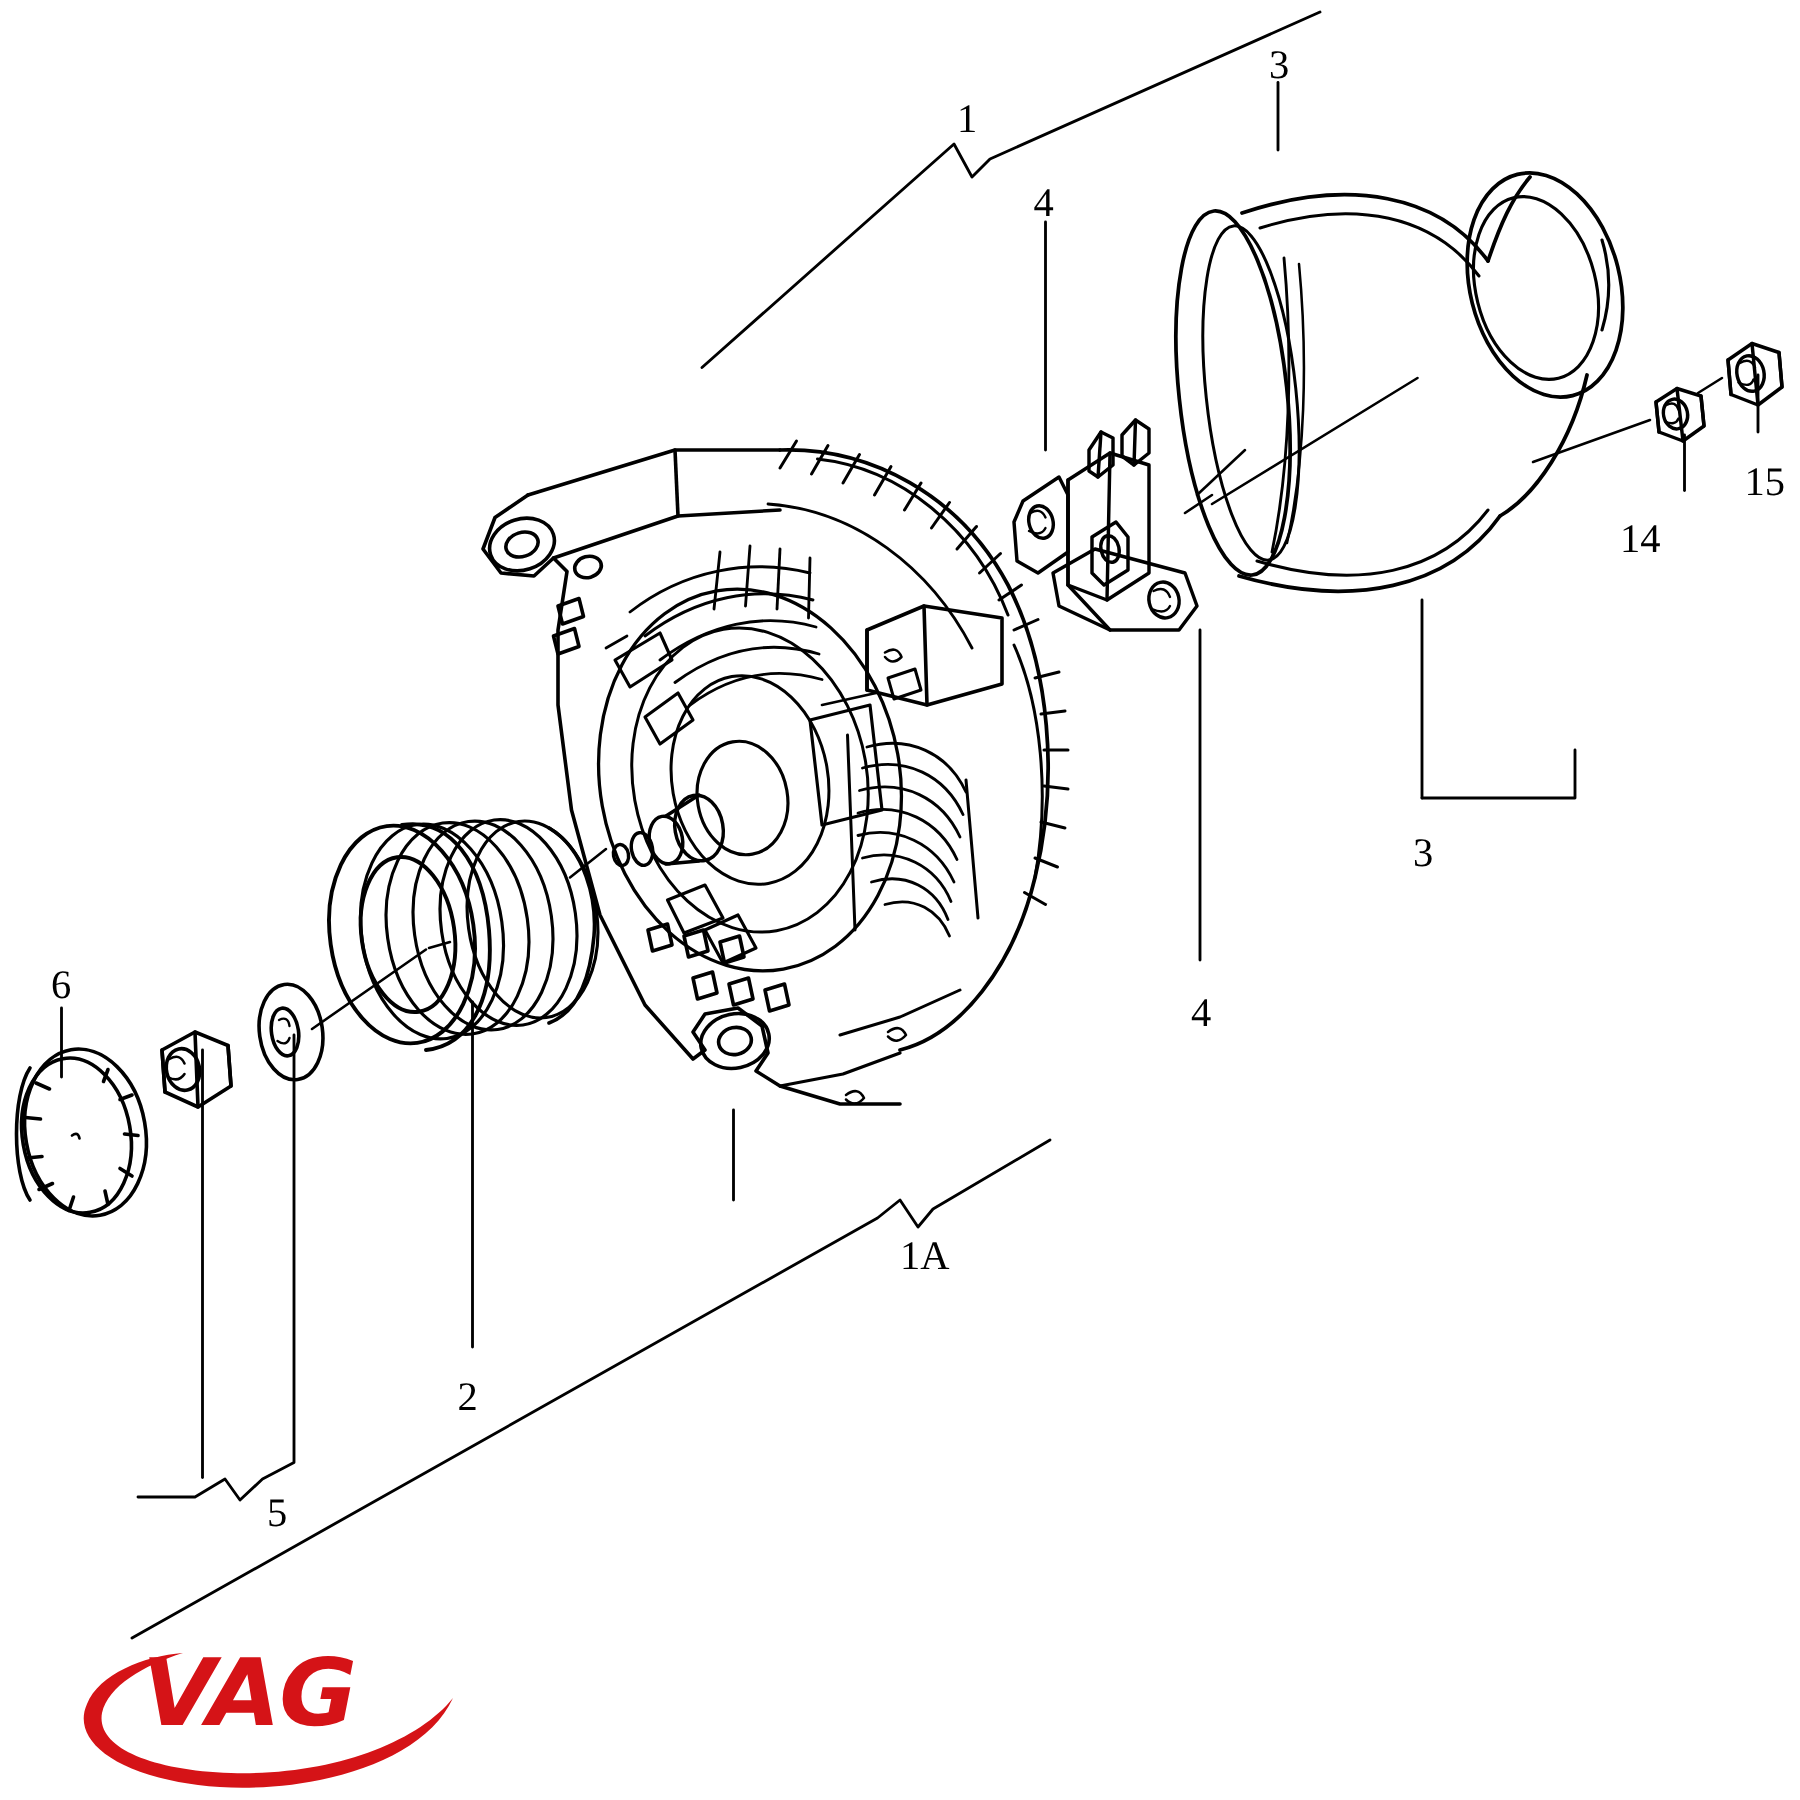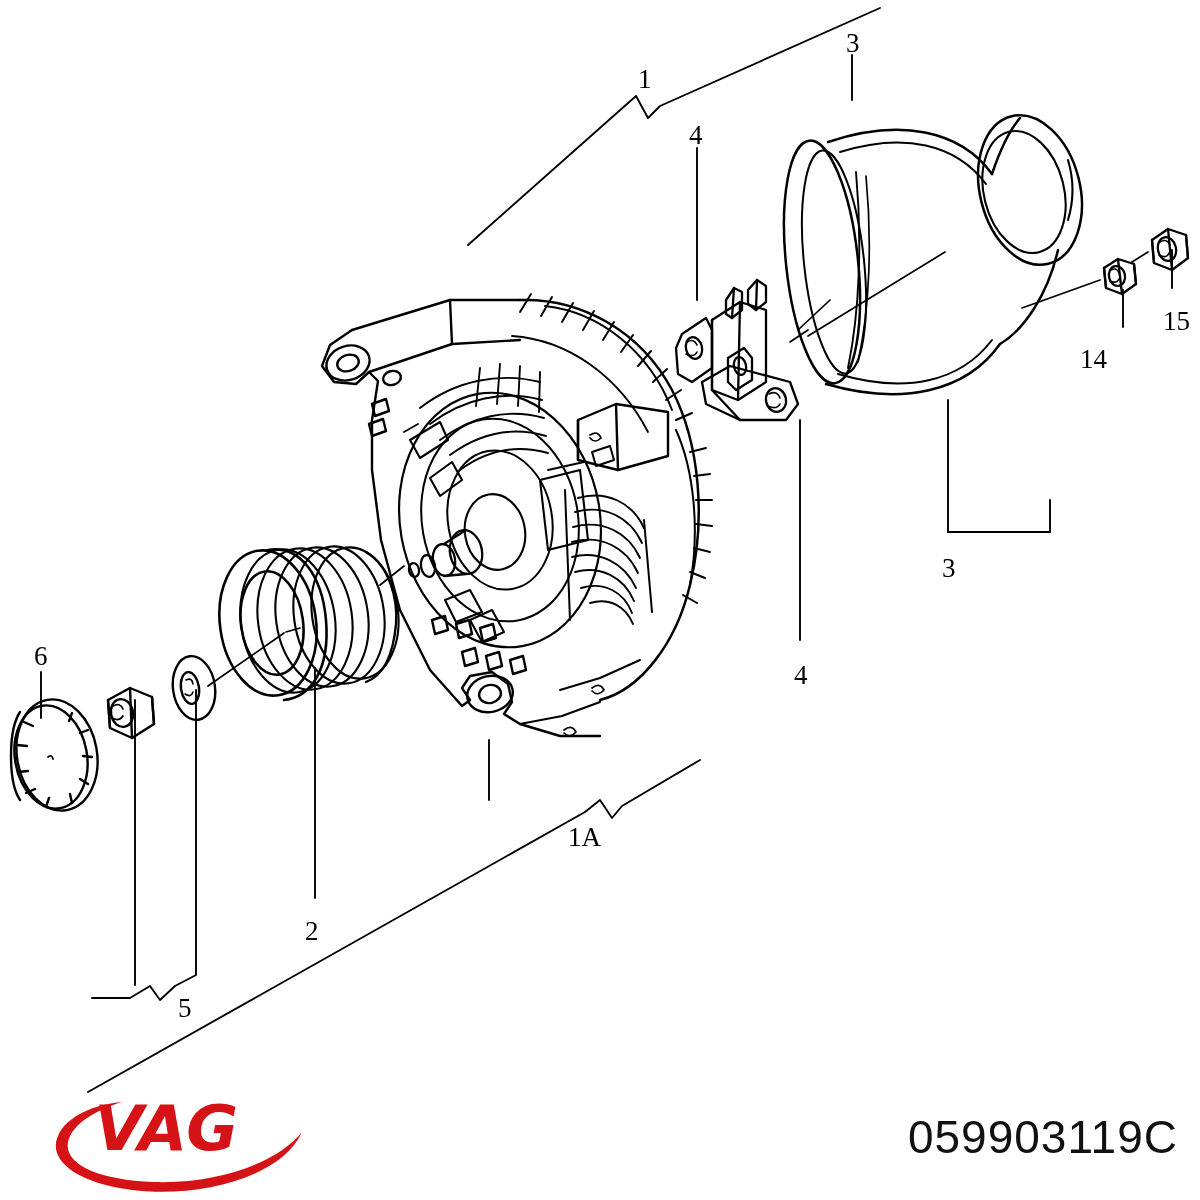--- a/index.html
+++ b/index.html
@@ -317,28 +317,27 @@
 
   <div class="calloutLayer">
     <div class="callout" style="left:638px;top:66px;">1</div>
     <div class="callout" style="left:846px;top:30px;">3</div>
     <div class="callout" style="left:689px;top:122px;">4</div>
     <div class="callout" style="left:1163px;top:308px;">15</div>
     <div class="callout" style="left:1080px;top:346px;">14</div>
     <div class="callout" style="left:942px;top:555px;">3</div>
     <div class="callout" style="left:794px;top:662px;">4</div>
     <div class="callout" style="left:34px;top:643px;">6</div>
-    <div class="callout" style="left:568px;top:824px;">1A</div>
+    <div class="callout" style="left:600px;top:824px;">1A</div>
     <div class="callout" style="left:305px;top:918px;">2</div>
     <div class="callout" style="left:178px;top:995px;">5</div>
   </div>
 
   <div id="logoBox">
     <svg width="280" height="104" viewBox="0 0 280 104">
       <path d="M258,42 C236,90 150,108 88,100 C28,92 4,68 14,46 C22,26 52,14 78,12
                C52,20 28,34 24,52 C20,74 54,90 110,92 C176,94 234,72 258,42 Z" fill="#d51317"></path>
     </svg>
   </div>
   <div id="vagWord">VAG</div>
 
-  <div id="partNo">059903119C</div>
 
 </div>
 
 </body></html>

